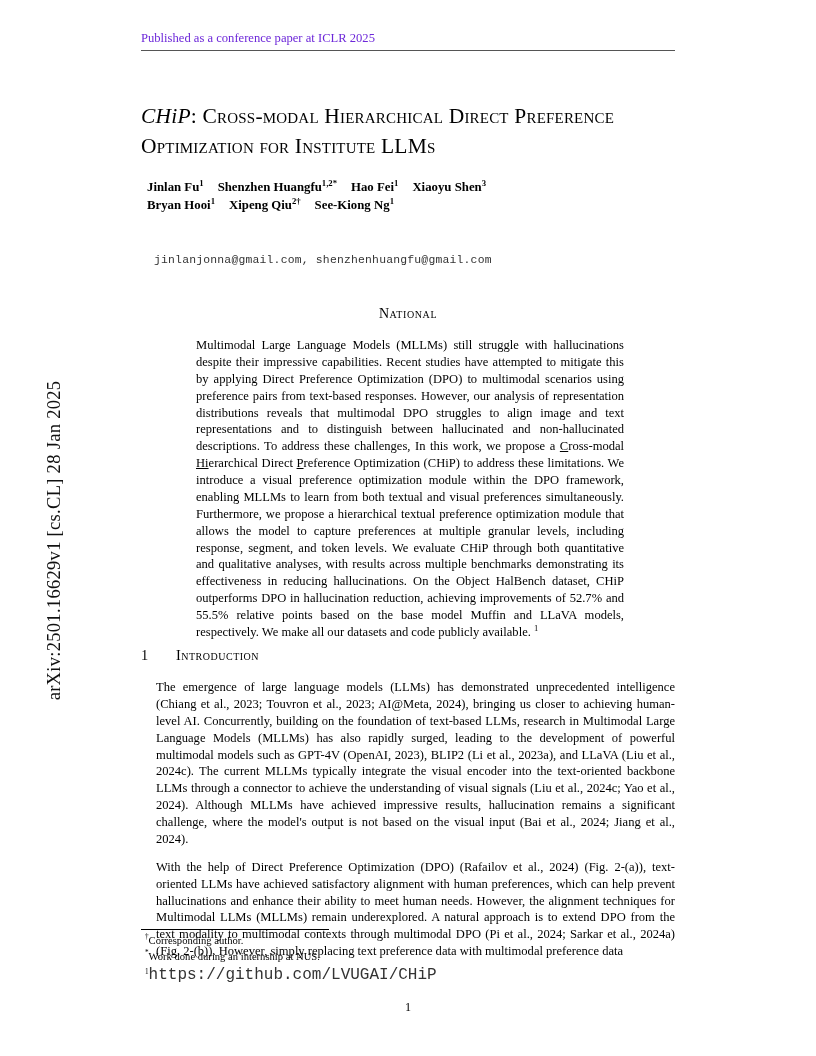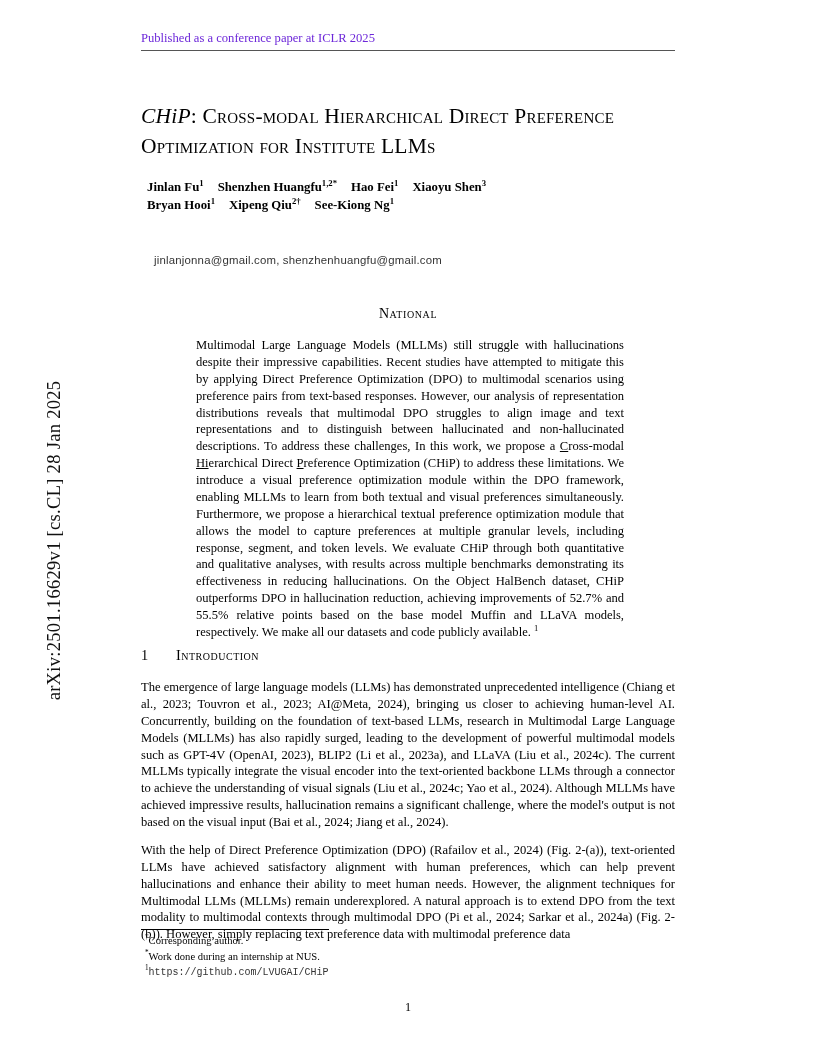--- a/index.html
+++ b/index.html
@@ -90,21 +90,21 @@
     font-size: 12.4px;
     line-height: 1.35;
   }
   .affil .gap { display: inline-block; width: 16px; }
 
   .emails {
     position: absolute;
     left: 154px;
     top: 254px;
     width: 540px;
-    font-family: Liberation Sans, sans-serif;
+    font-family: Liberation Mono, monospace;
     font-size: 11.4px;
     letter-spacing: 0.2px;
     color: #333;
   }
 
   
   .abstract-head {
     position: absolute;
     left: 141px;
     top: 306px;
@@ -142,42 +142,42 @@
   .body-text {
     position: absolute;
     left: 141px;
     top: 679px;
     width: 534px;
     font-size: 12.55px;
     line-height: 1.345;
     text-align: justify;
     text-justify: inter-word;
   }
-  .body-text p { margin: 0 0 11px 0; }
+  .body-text p { margin: 0 0 11px 15px; }
 
   
   .fn-rule {
     position: absolute;
     left: 141px;
     top: 929px;
     width: 188px;
     height: 1px;
     background: #000;
   }
   .footnotes {
     position: absolute;
     left: 145px;
     top: 933px;
     width: 534px;
     font-size: 10.6px;
     line-height: 1.48;
   }
   .footnotes .mono {
     font-family: "Liberation Mono", "DejaVu Sans Mono", monospace;
-    font-size: 10px;
+    font-size: 16px;
     color: #333;
   }
 
   
   .pagenum {
     position: absolute;
     left: 141px;
     top: 1000px;
     width: 534px;
     text-align: center;

